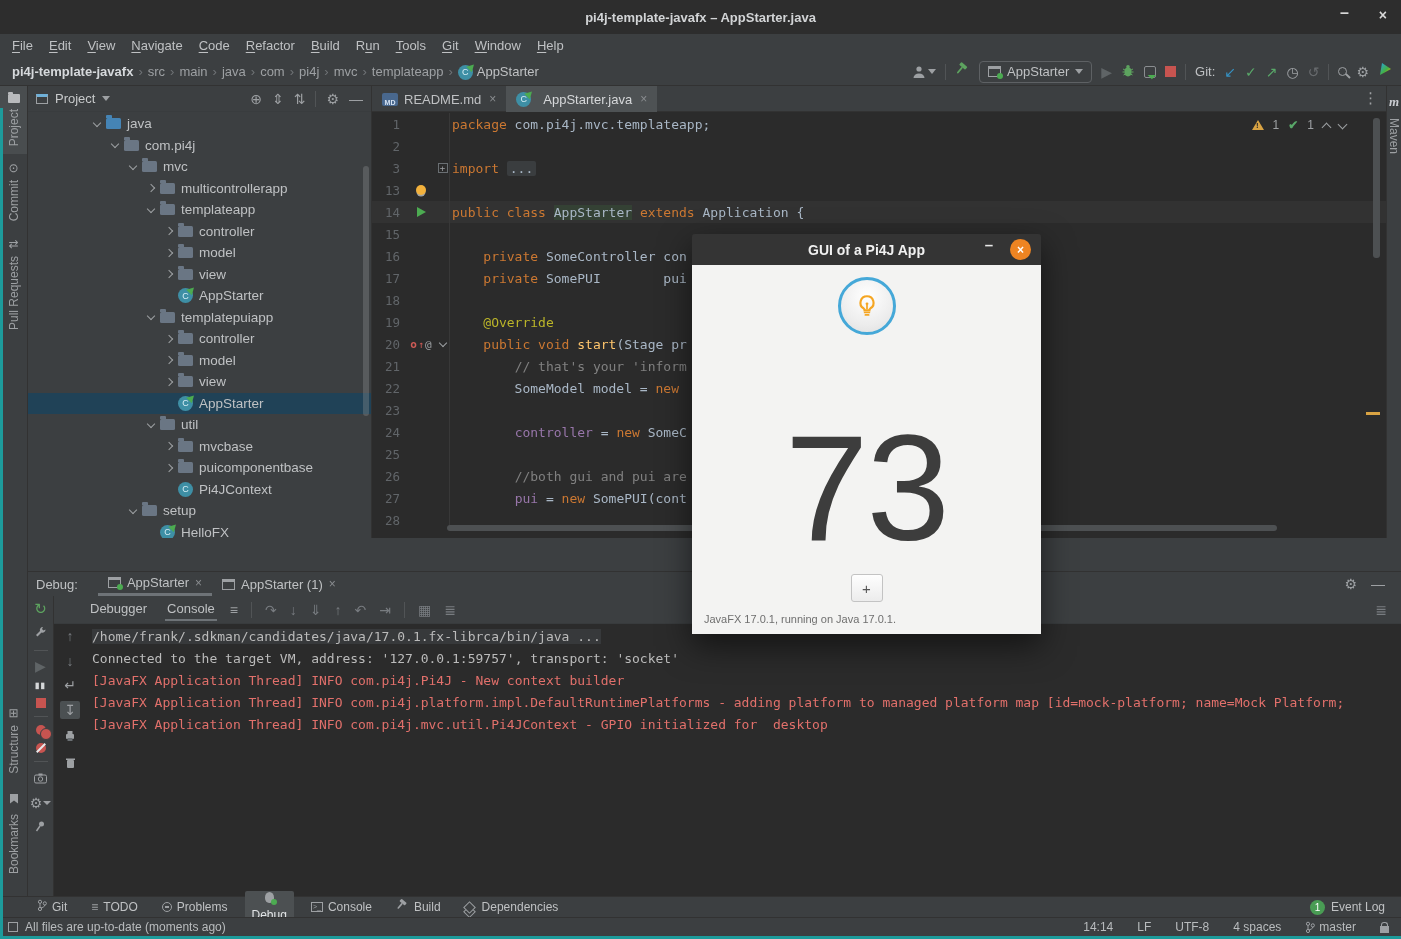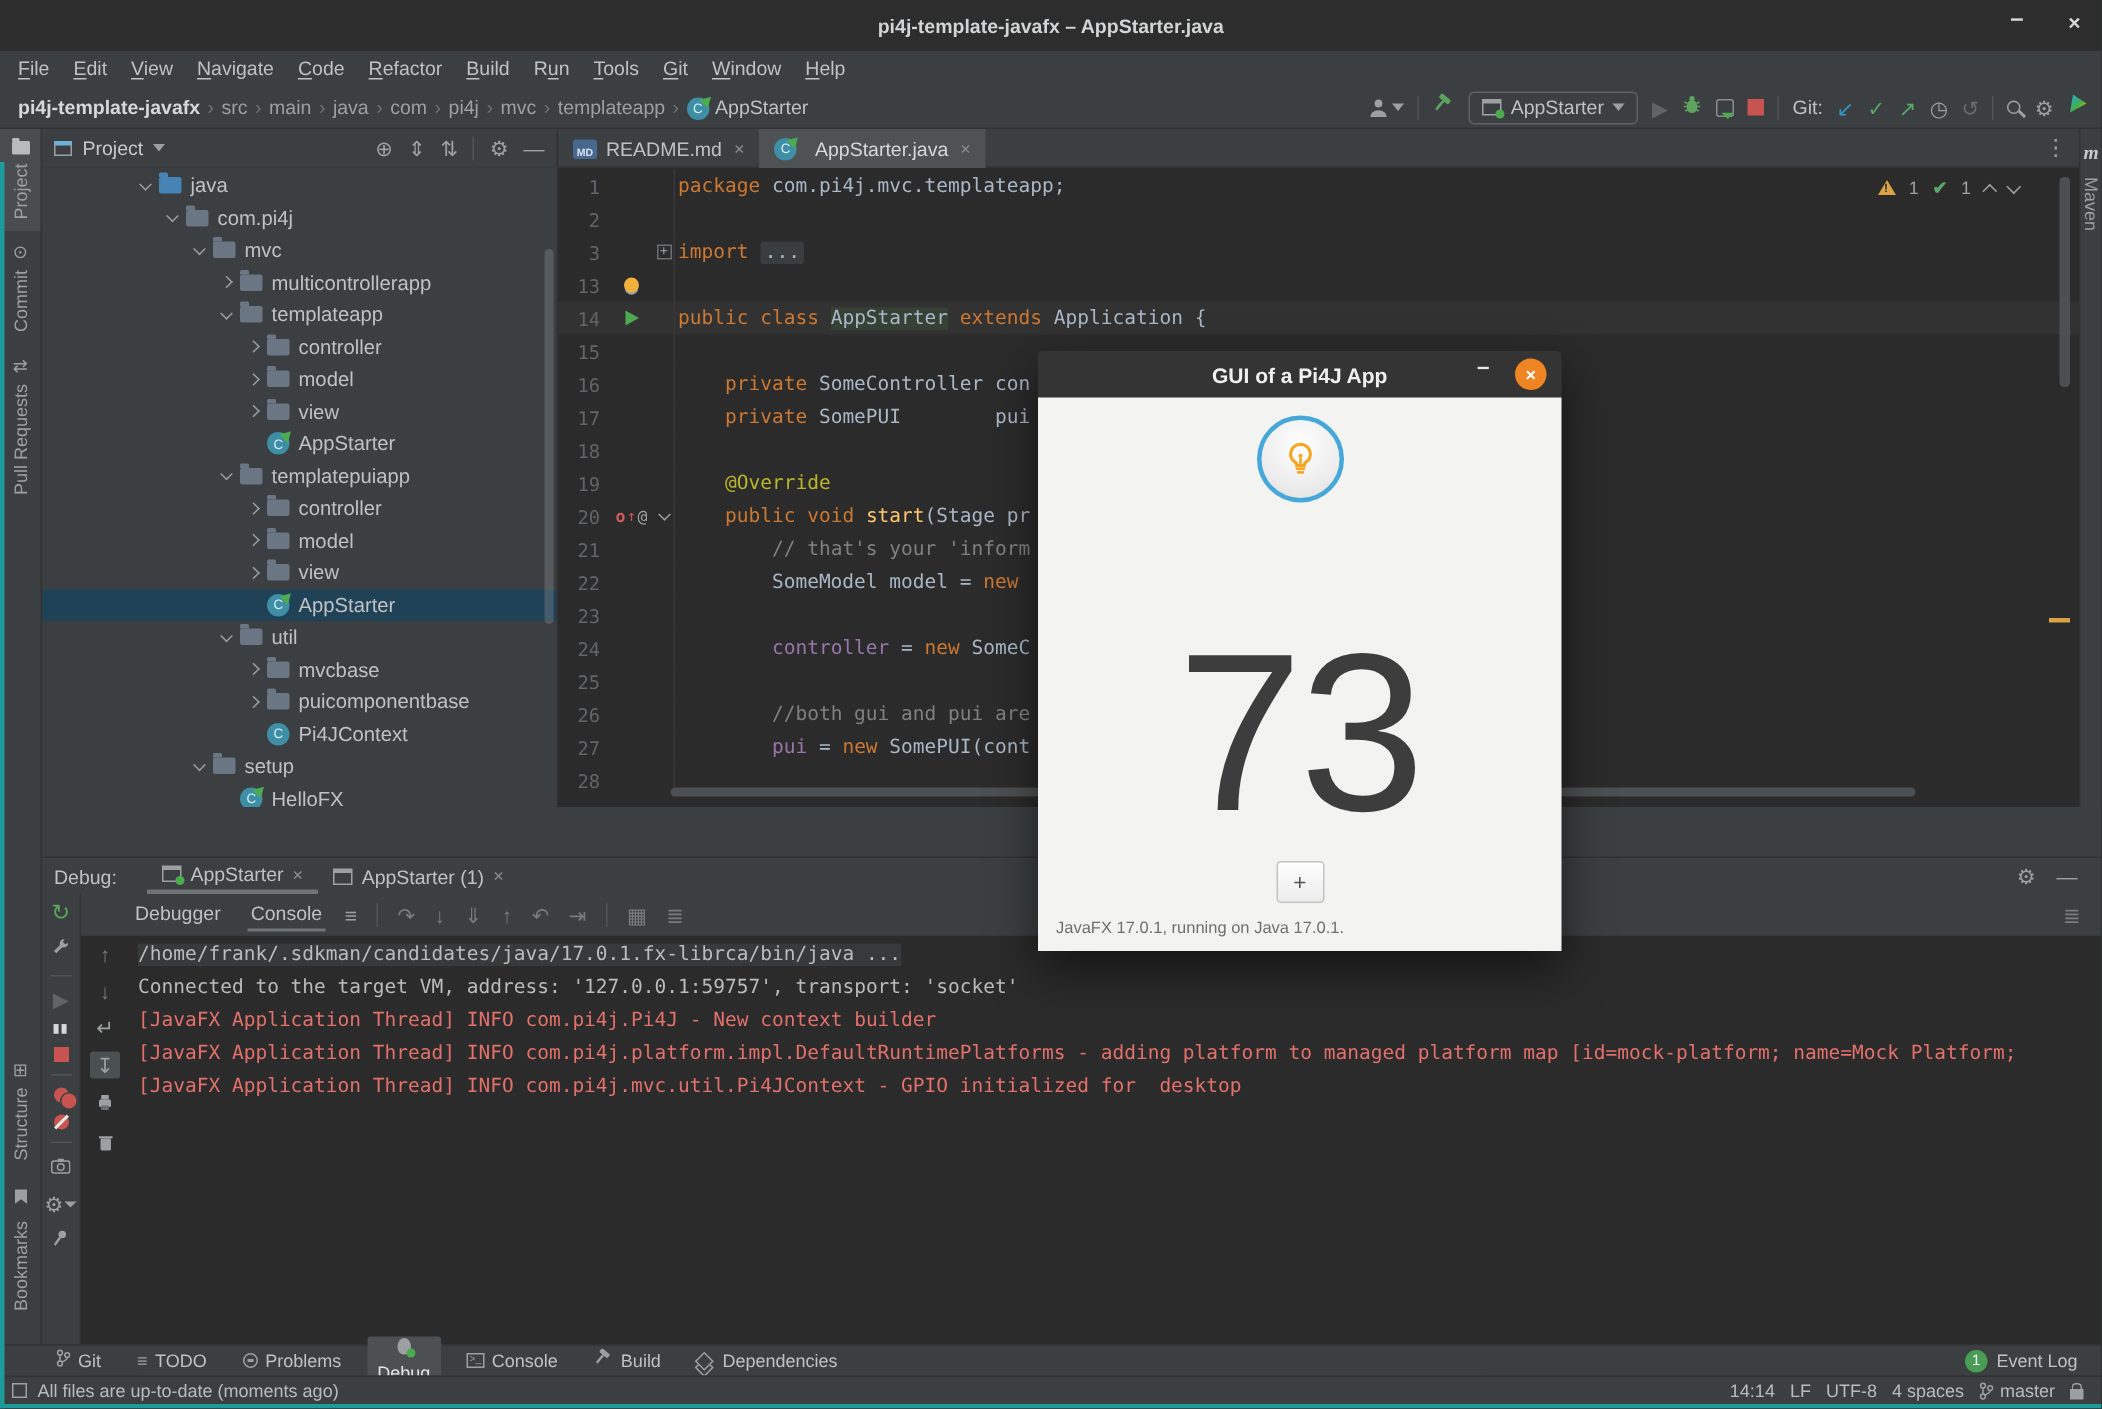--- a/index.html
+++ b/index.html
@@ -165,21 +165,21 @@
   .ic-todo { color:#9da0a3; font-size:12px; }
   .ic-layers { width:9px; height:9px; border:1.4px solid #9da0a3; transform:rotate(45deg); display:inline-block; box-shadow:3px 3px 0 -1px #3c3f41, 3px 3px 0 0 #9da0a3; margin-right:3px; }
   #event-log { margin-left:auto; margin-right:16px; display:inline-flex; align-items:center; gap:6px; color:#bfc1c3; font-size:12px; }
   .badge { width:15px; height:15px; border-radius:50%; background:#499c54; color:#fff; font-size:10px; display:inline-flex; align-items:center; justify-content:center; }
 
   
   #statusbar { position:absolute; left:0; top:917px; width:1401px; height:19px; background:#3c3f41; border-top:1px solid #323232;
     display:flex; align-items:center; font-size:12px; color:#b9bcbe; }
   #sb-left { display:flex; align-items:center; gap:7px; margin-left:8px; }
   .sb-sq { width:10px; height:10px; border:1px solid #9da0a3; display:inline-block; }
-  #sb-right { margin-left:auto; display:flex; align-items:center; gap:10px; margin-right:12px; }
+  #sb-right { margin-left:auto; display:flex; align-items:center; gap:24px; margin-right:12px; }
   .ic-lock { position:relative; width:9px; height:7px; background:#9da0a3; display:inline-block; margin-top:4px; }
   .ic-lock:before { content:''; position:absolute; left:1px; top:-4px; width:5px; height:4px; border:1.4px solid #9da0a3; border-bottom:none; border-radius:3px 3px 0 0; }
 
   
   #teal-left { position:absolute; left:0; top:108px; width:3px; height:831px; background:#1d9b9b; }
   #teal-bottom { position:absolute; left:0; top:936px; width:1401px; height:3px; background:#1d9b9b; }
 
   
   #app-window { position:absolute; left:692px; top:234px; width:349px; height:400px; z-index:60;
     box-shadow:0 12px 32px rgba(0,0,0,.55); border-radius:3px 3px 0 0; }

